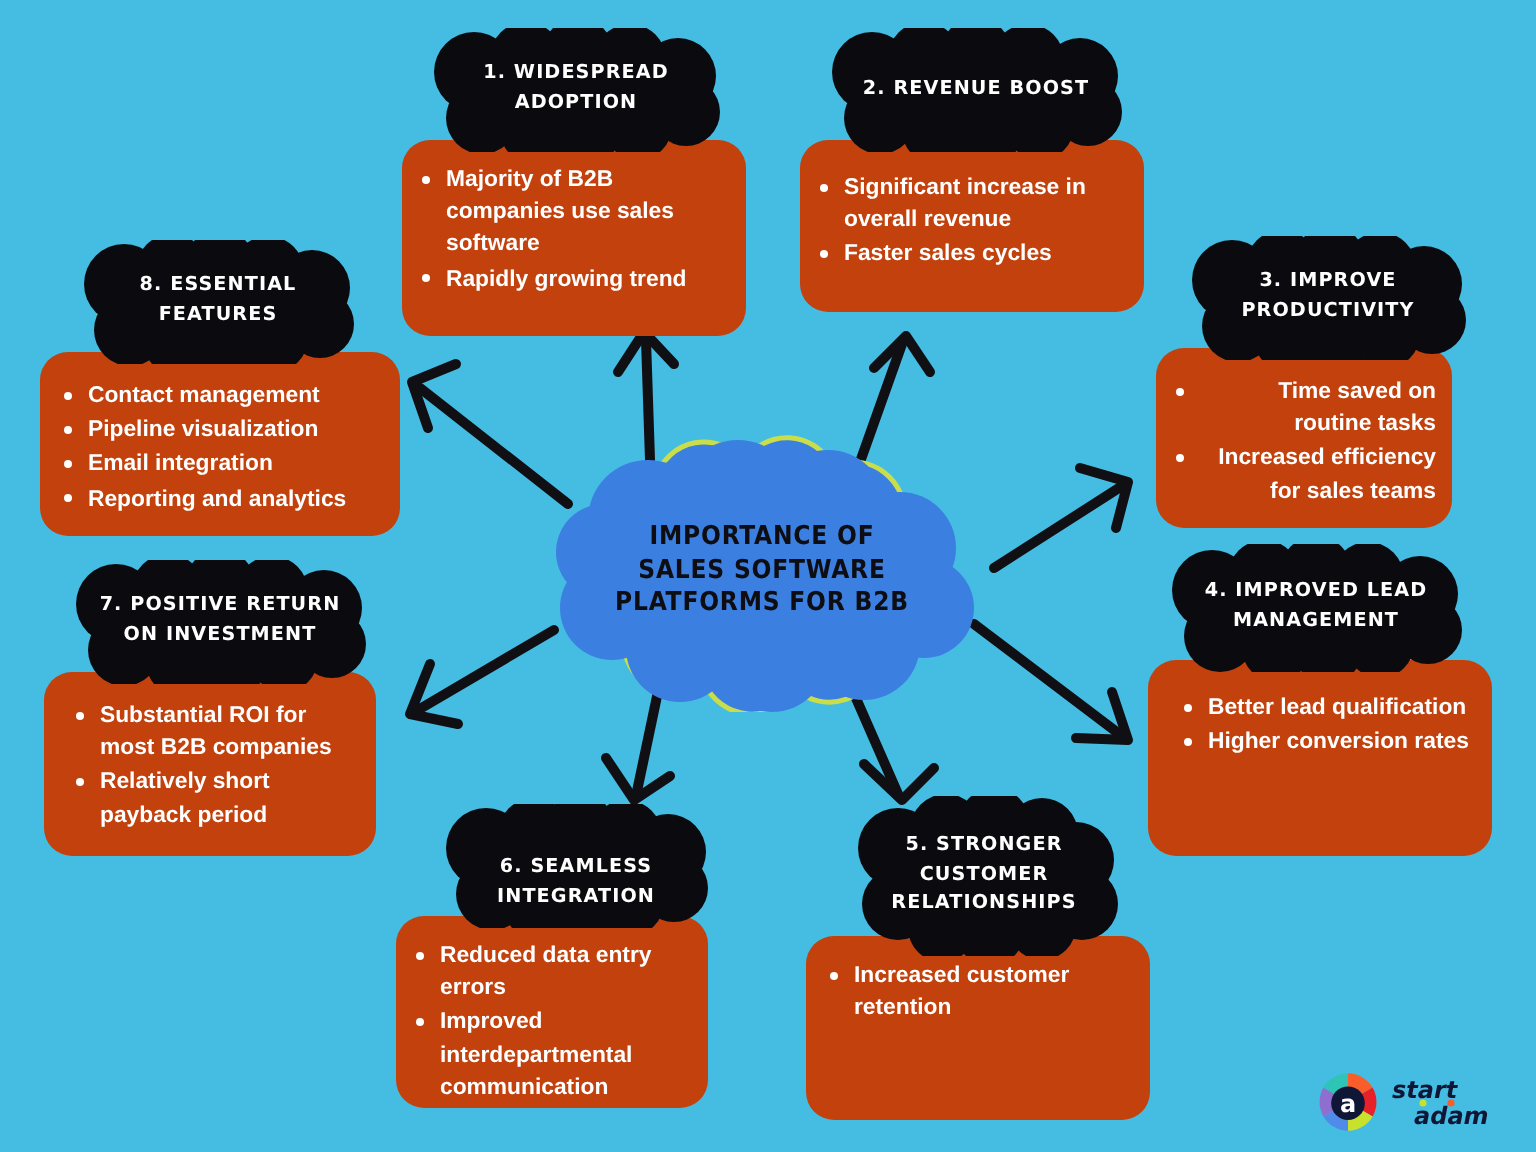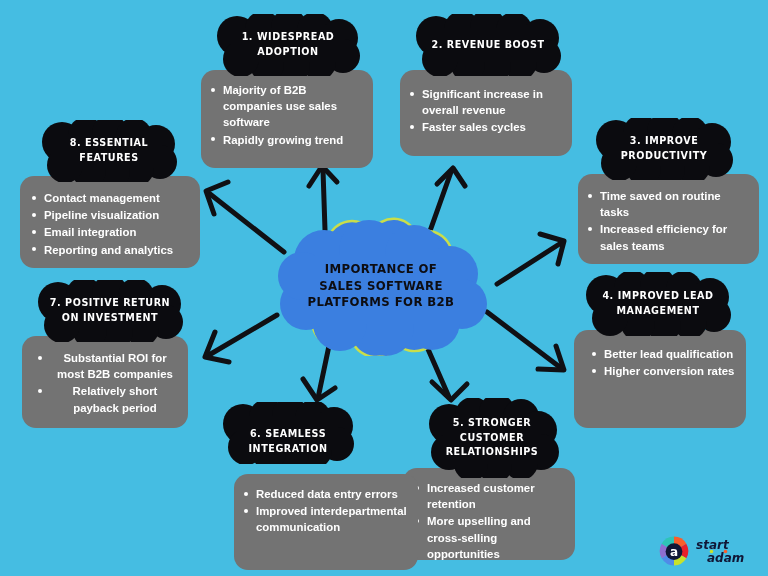--- a/index.html
+++ b/index.html
@@ -63,21 +63,21 @@
   }
 
   
   .node {
     position: absolute;
     z-index: 4;
   }
 
   .card {
     position: absolute;
-    background: #737373;
+    background: #c2410c;
     border-radius: 14px;
     z-index: 4;
   }
 
   .bullets {
     list-style: none;
     padding: 0;
     margin: 0;
   }
   .bullets li {
@@ -138,29 +138,29 @@
     gap: 5px;
   }
   #logo-mark { width: 30px; height: 30px; display:block; }
   #logo-text { display: block; }
 
   
   #node-1 .card { left: 0;   top: 56px;  width: 172px; height: 98px; }
   #node-1 .card ul { padding: 12px 12px 0 8px; }
   #node-2 .card { left: 0;   top: 56px;  width: 172px; height: 86px; }
   #node-2 .card ul { padding: 16px 10px 0 8px; }
-  #node-3 .card { left: 0;   top: 56px;  width: 181px; height: 90px; }
+  #node-3 .card { left: 0;   top: 56px;  width: 148px; height: 90px; text-align: right; }
   #node-3 .card ul { padding: 14px 8px 0 8px; }
   #node-4 .card { left: 0;   top: 58px;  width: 172px; height: 98px; }
   #node-4 .card ul { padding: 16px 8px 0 16px; }
   #node-5 .card { left: 0;   top: 70px;  width: 172px; height: 92px; }
   #node-5 .card ul { padding: 12px 20px 0 10px; }
-  #node-6 .card { left: 0;   top: 72px;  width: 184px; height: 96px; margin-left: 36px; }
+  #node-6 .card { left: 0;   top: 56px;  width: 156px; height: 96px; }
   #node-6 .card ul { padding: 12px 6px 0 8px; }
-  #node-7 .card { left: 0;   top: 56px;  width: 166px; height: 92px; text-align: center; }
+  #node-7 .card { left: 0;   top: 56px;  width: 166px; height: 92px; }
   #node-7 .card ul { padding: 14px 8px 0 14px; }
   #node-8 .card { left: 0;   top: 56px;  width: 180px; height: 92px; }
   #node-8 .card ul { padding: 14px 0 0 10px; }
 </style>
 </head>
 <body>
 
 <div id="canvas">
 
   <svg id="arrows" viewBox="0 0 768 576" width="768" height="576">
@@ -361,21 +361,20 @@
         <span>4. IMPROVED LEAD</span>
         <span>MANAGEMENT</span>
       </div>
     </div>
   </div>
 
   <div class="node" id="node-5" style="left:403px; top:398px; width:172px; height:162px;">
     <div class="card">
       <ul class="bullets">
         <li>Increased customer retention</li>
-        <li>More upselling and cross-selling opportunities</li>
       </ul>
     </div>
     <div class="blob" style="left:22px; top:0; width:134px; height:80px;">
       <svg width="134" height="80" viewBox="0 0 134 80">
         <g fill="#0B0B0F">
           <circle cx="24" cy="26" r="20"></circle>
             <circle cx="48" cy="17" r="18"></circle>
           <circle cx="72" cy="14" r="18"></circle>
             <circle cx="96" cy="19" r="18"></circle>
           <circle cx="113" cy="32" r="19"></circle>

